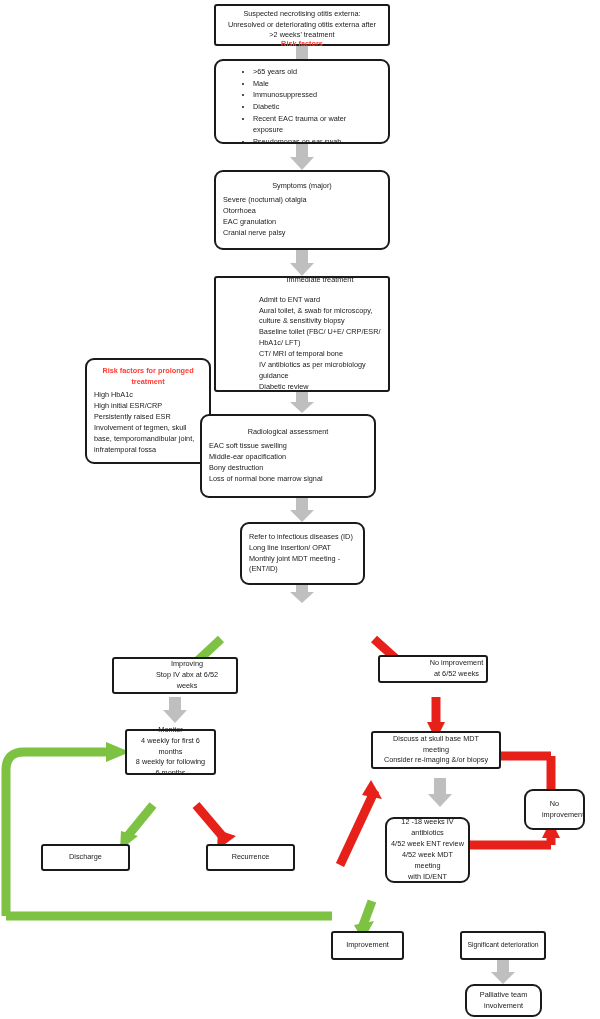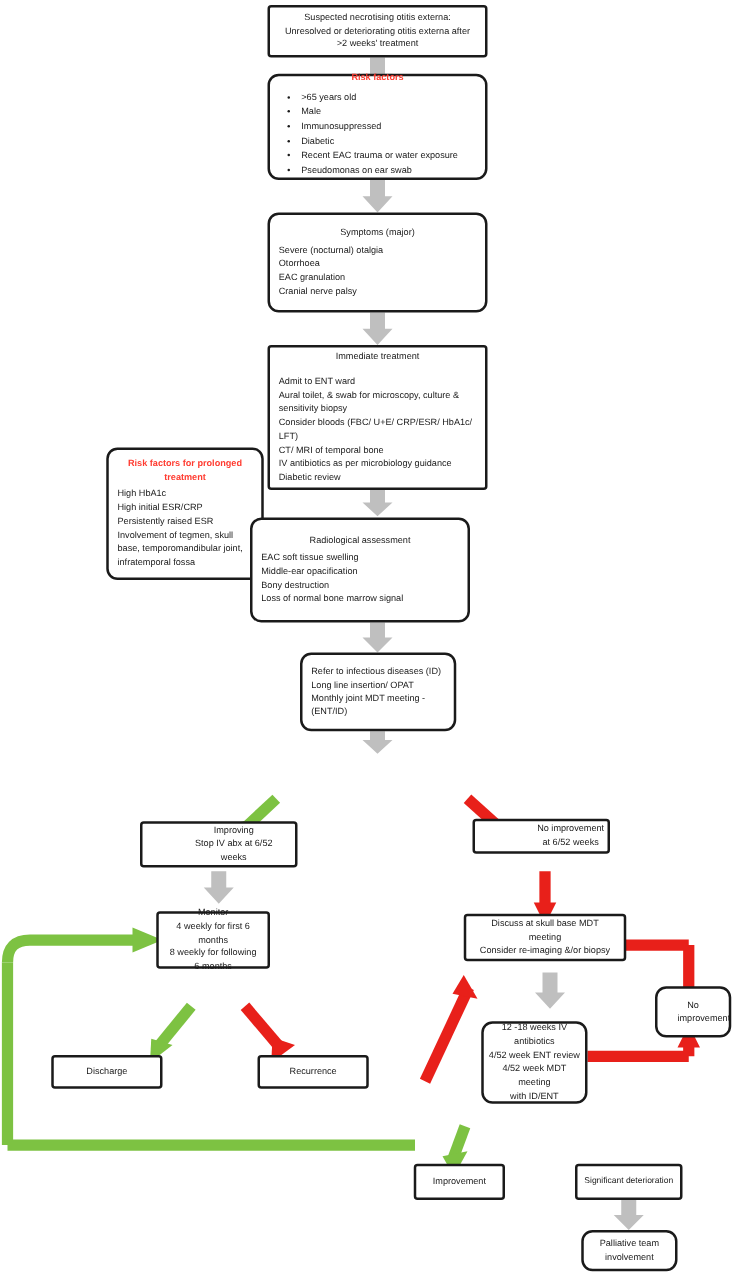--- a/index.html
+++ b/index.html
@@ -8,21 +8,21 @@
   .box{position:absolute;box-sizing:border-box;border:2px solid #1a1a1a;background:#fff;
        display:flex;flex-direction:column;justify-content:center;}
   .box.rounded{border-radius:9px;}
   .box.sq{border-radius:3px;}
   .ttl{text-align:center;font-size:7.3px;color:#1a1a1a;line-height:1.45;margin-bottom:3px;}
   .ttl.red{color:#ff3b30;font-weight:bold;}
   .ln{font-size:7.3px;color:#1a1a1a;line-height:1.5;}
   .ln.c{text-align:center;}
   .ln.l{text-align:left;}
   .pad{padding:3px 7px;}
-  ul.bul{margin:4px;padding-left:14px;list-style:disc;}
+  ul.bul{margin:16px;padding-left:14px;list-style:disc;}
   ul.bul li{font-size:7.3px;line-height:1.6;color:#1a1a1a;}
   svg.ov{position:absolute;left:0;top:0;width:600px;height:1019px;pointer-events:none;}
 </style>
 </head>
 <body>
 
 <div id="canvas">
 
   <svg class="ov" viewBox="0 0 600 1019">
     <defs>
@@ -121,26 +121,26 @@
   <div class="box rounded" style="left:214px;top:170px;width:176px;height:80px;">
     <div class="pad">
       <div class="ttl">Symptoms (major)</div>
       <div class="ln l">Severe (nocturnal) otalgia</div>
       <div class="ln l">Otorrhoea</div>
       <div class="ln l">EAC granulation</div>
       <div class="ln l">Cranial nerve palsy</div>
     </div>
   </div>
 
-  <div class="box sq" style="left:214px;top:276px;width:176px;height:116px;">
+  <div class="box sq" style="left:214px;top:276px;width:176px;height:116px;padding-left:36px;">
     <div class="pad">
       <div class="ttl" style="margin-bottom:9px;">Immediate treatment</div>
       <div class="ln l">Admit to ENT ward</div>
       <div class="ln l">Aural toilet, &amp; swab for microscopy, culture &amp; sensitivity biopsy</div>
-      <div class="ln l">Consider bloods (FBC/ U+E/ CRP/ESR/ HbA1c/ LFT)</div>
+      <div class="ln l">Baseline toilet (FBC/ U+E/ CRP/ESR/ HbA1c/ LFT)</div>
       <div class="ln l">CT/ MRI of temporal bone</div>
       <div class="ln l">IV antibiotics as per microbiology guidance</div>
       <div class="ln l">Diabetic review</div>
     </div>
   </div>
 
   <div class="box rounded" style="left:85px;top:358px;width:126px;height:106px;">
     <div class="pad">
       <div class="ttl red">Risk factors for prolonged treatment</div>
       <div class="ln l">High HbA1c</div>

